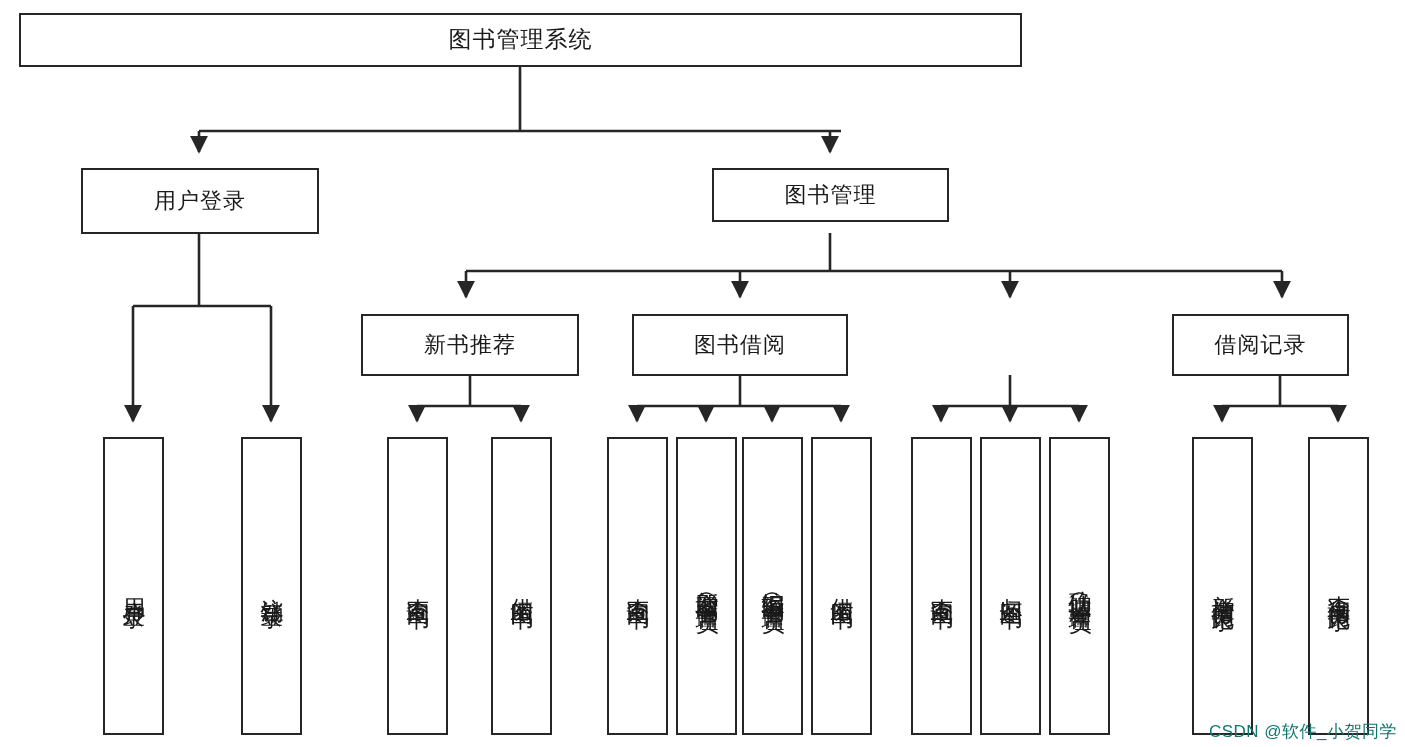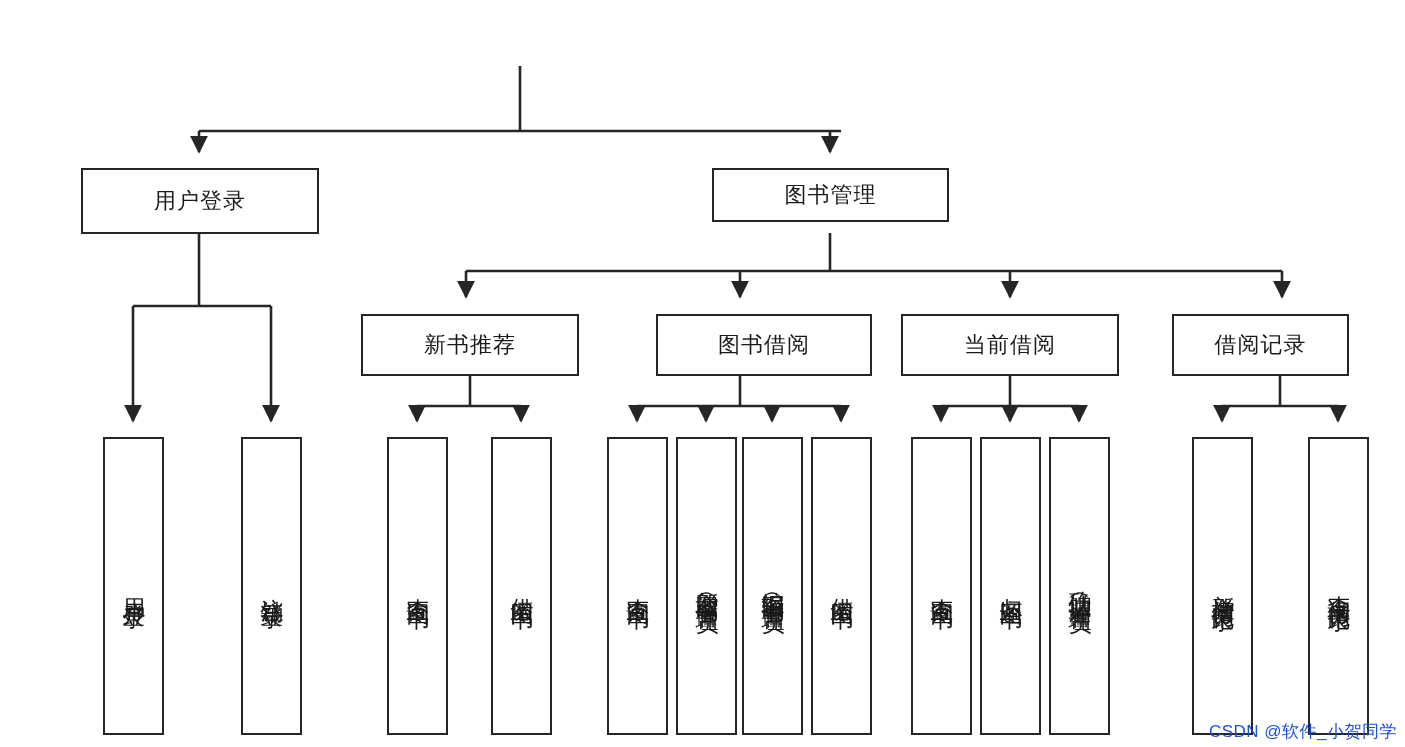--- a/index.html
+++ b/index.html
@@ -51,21 +51,21 @@
     letter-spacing:3px;
     white-space:nowrap;
     max-height:100%;
   }
 
   #watermark{
     position:absolute;
     right:8px;
     bottom:4px;
     font-size:17px;
-    color:#1d4ed8;
+    color:#0f766e;
     letter-spacing:0.5px;
     white-space:nowrap;
     font-family:"Liberation Sans","DejaVu Sans",sans-serif;
   }
 </style>
 </head>
 <body>
 
 <div id="canvas">
 
@@ -113,36 +113,36 @@
       <path d="M 1010 406 L 1010 421" marker-end="url(#arrow)"></path>
       <path d="M 1079 406 L 1079 421" marker-end="url(#arrow)"></path>
 
       <path d="M 1280 375 L 1280 406"></path>
       <path d="M 1222 406 L 1338 406"></path>
       <path d="M 1222 406 L 1222 421" marker-end="url(#arrow)"></path>
       <path d="M 1338 406 L 1338 421" marker-end="url(#arrow)"></path>
     </g>
   </svg>
 
+  <div class="node h root" style="left:19px;top:13px;width:1003px;height:54px;">
+    <span class="label">图书管理系统</span>
+  </div>
 
   <div class="node h" style="left:81px;top:168px;width:238px;height:66px;">
     <span class="label">用户登录</span>
   </div>
   <div class="node h" style="left:712px;top:168px;width:237px;height:54px;">
     <span class="label">图书管理</span>
   </div>
 
   <div class="node h" style="left:361px;top:314px;width:218px;height:62px;">
     <span class="label">新书推荐</span>
   </div>
-  <div class="node h" style="left:632px;top:314px;width:216px;height:62px;margin-left:24px;">
+  <div class="node h" style="left:632px;top:314px;width:216px;height:62px;">
     <span class="label">图书借阅</span>
-  </div>
-  <div class="node h" style="left:901px;top:314px;width:218px;height:62px;">
-    <span class="label">当前借阅</span>
   </div>
   <div class="node h" style="left:1172px;top:314px;width:177px;height:62px;">
     <span class="label">借阅记录</span>
   </div>
 
   <div class="node v" style="left:103px;top:437px;width:61px;height:298px;">
     <span class="label">用户登录</span>
   </div>
   <div class="node v" style="left:241px;top:437px;width:61px;height:298px;">
     <span class="label">注销登录</span>

